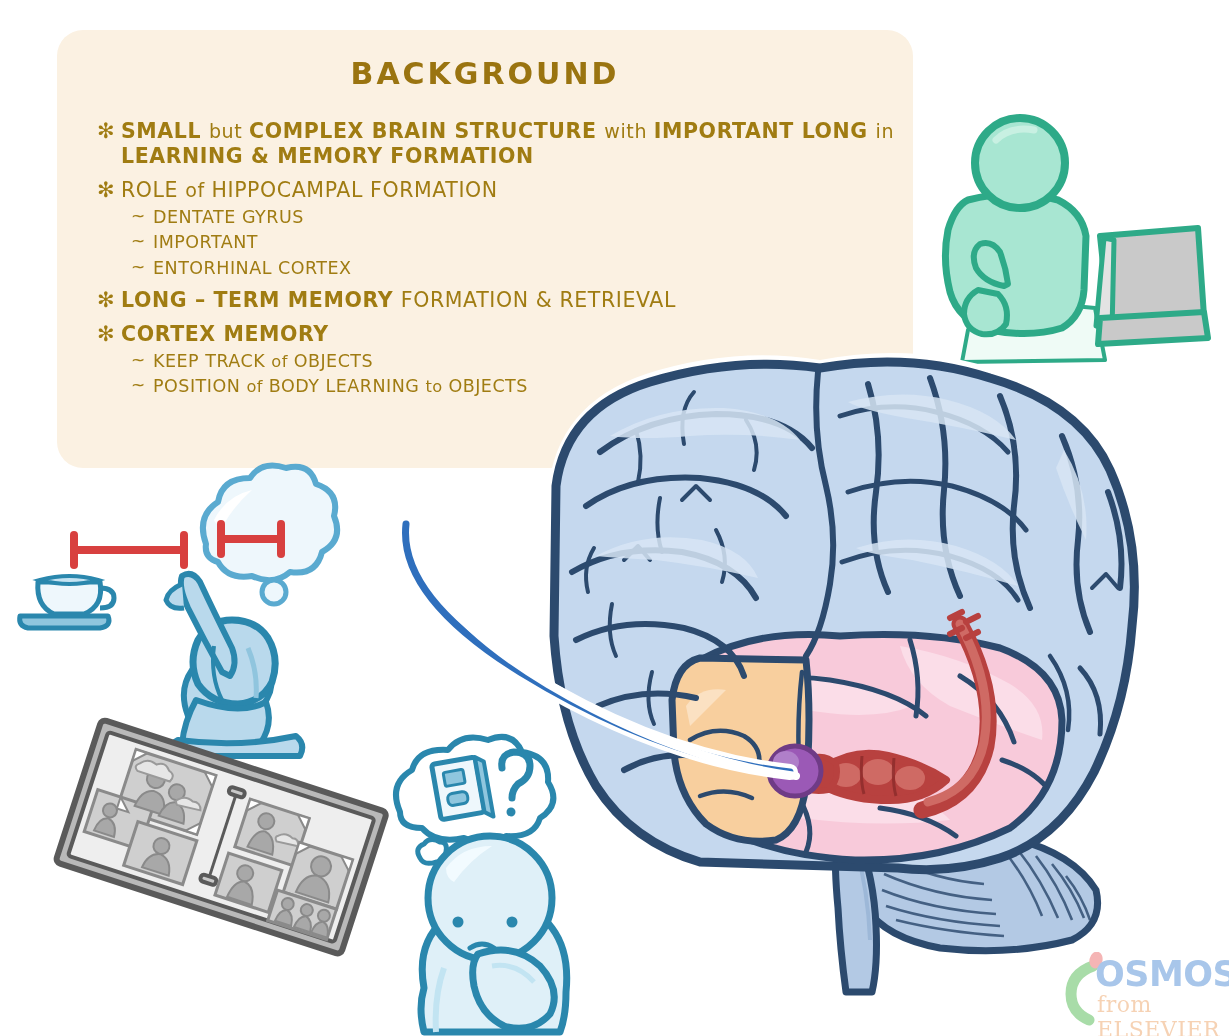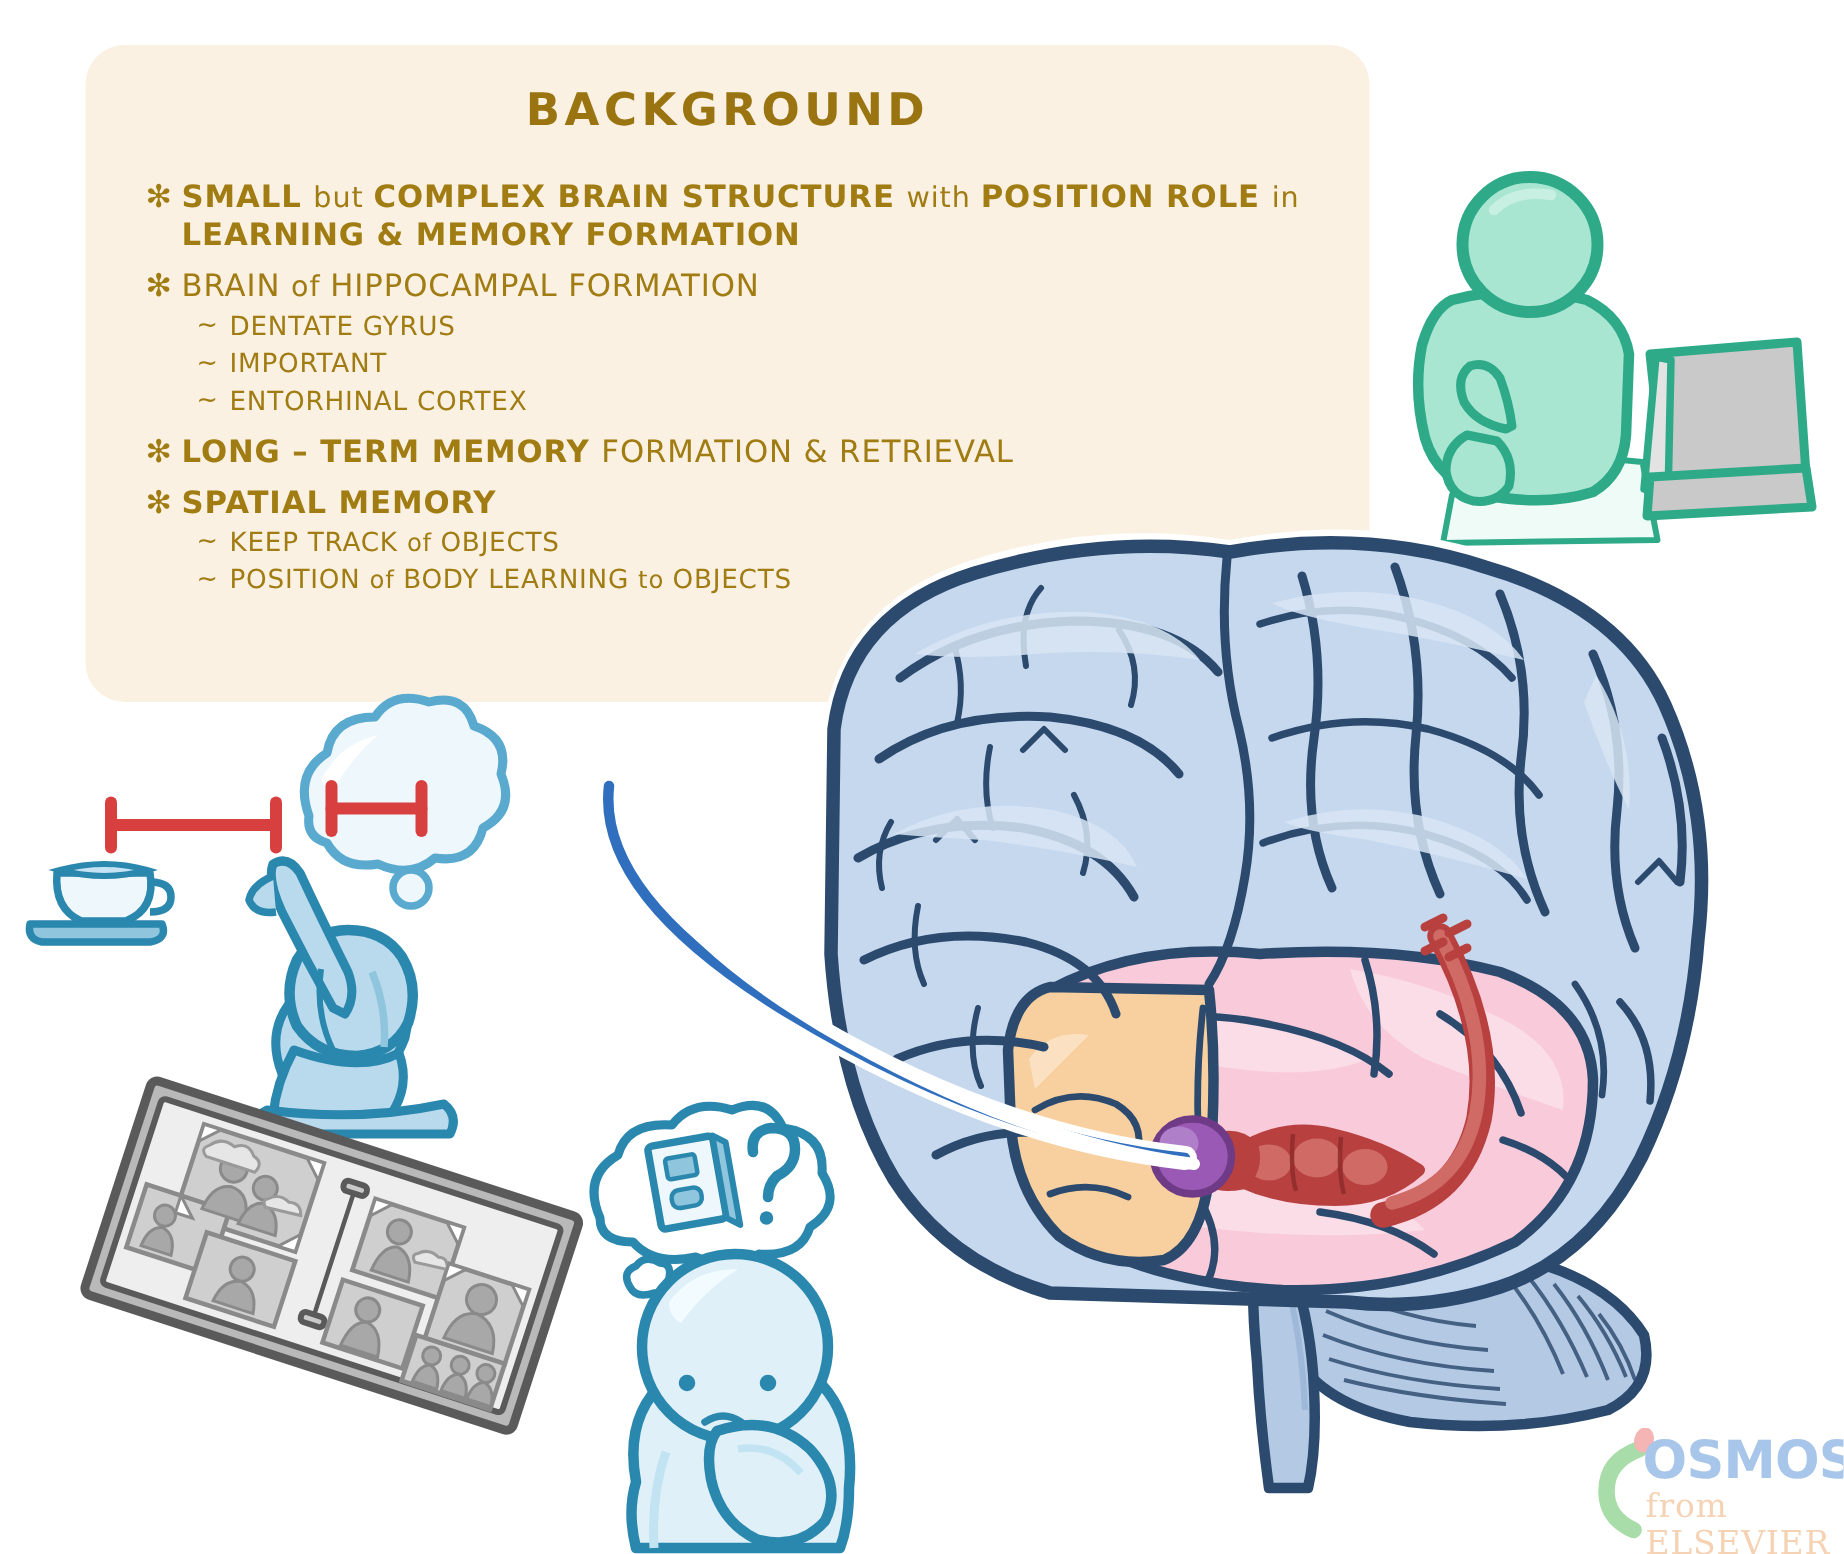--- a/index.html
+++ b/index.html
@@ -65,45 +65,45 @@
 </head>
 <body>
 
 <div id="stage">
 
   <div class="panel">
     <div class="panel-title">BACKGROUND</div>
     <div class="bullets" id="bullet-list">
         <div class="b-row lvl1">
           <span class="b-mark">✻</span>
-          <span class="b-text"><span class="bold">SMALL </span><span class="lower">but </span><span class="bold">COMPLEX BRAIN STRUCTURE </span><span class="lower">with </span><span class="bold">POSITION ROLE </span><span class="lower">in </span><span class="bold">LEARNING &amp; MEMORY FORMATION</span></span>
+          <span class="b-text"><span class="bold">SMALL </span><span class="lower">but </span><span class="bold">COMPLEX BRAIN STRUCTURE </span><span class="lower">with </span><span class="bold">IMPORTANT LONG </span><span class="lower">in </span><span class="bold">LEARNING &amp; MEMORY FORMATION</span></span>
         </div>
         <div class="b-row lvl1">
           <span class="b-mark">✻</span>
-          <span class="b-text"><span>BRAIN </span><span class="lower">of </span><span>HIPPOCAMPAL FORMATION</span></span>
+          <span class="b-text"><span>ROLE </span><span class="lower">of </span><span>HIPPOCAMPAL FORMATION</span></span>
         </div>
         <div class="b-row lvl2">
           <span class="b-mark">~</span>
           <span class="b-text"><span>DENTATE GYRUS</span></span>
         </div>
         <div class="b-row lvl2">
           <span class="b-mark">~</span>
           <span class="b-text"><span>IMPORTANT</span></span>
         </div>
         <div class="b-row lvl2">
           <span class="b-mark">~</span>
           <span class="b-text"><span>ENTORHINAL CORTEX</span></span>
         </div>
         <div class="b-row lvl1">
           <span class="b-mark">✻</span>
           <span class="b-text"><span class="bold">LONG – TERM MEMORY </span><span>FORMATION &amp; RETRIEVAL</span></span>
         </div>
         <div class="b-row lvl1">
           <span class="b-mark">✻</span>
-          <span class="b-text"><span class="bold">SPATIAL MEMORY</span></span>
+          <span class="b-text"><span class="bold">CORTEX MEMORY</span></span>
         </div>
         <div class="b-row lvl2">
           <span class="b-mark">~</span>
           <span class="b-text"><span>KEEP TRACK </span><span class="lower">of </span><span>OBJECTS</span></span>
         </div>
         <div class="b-row lvl2">
           <span class="b-mark">~</span>
           <span class="b-text"><span>POSITION </span><span class="lower">of </span><span>BODY LEARNING </span><span class="lower">to </span><span>OBJECTS</span></span>
         </div>
       </div>

